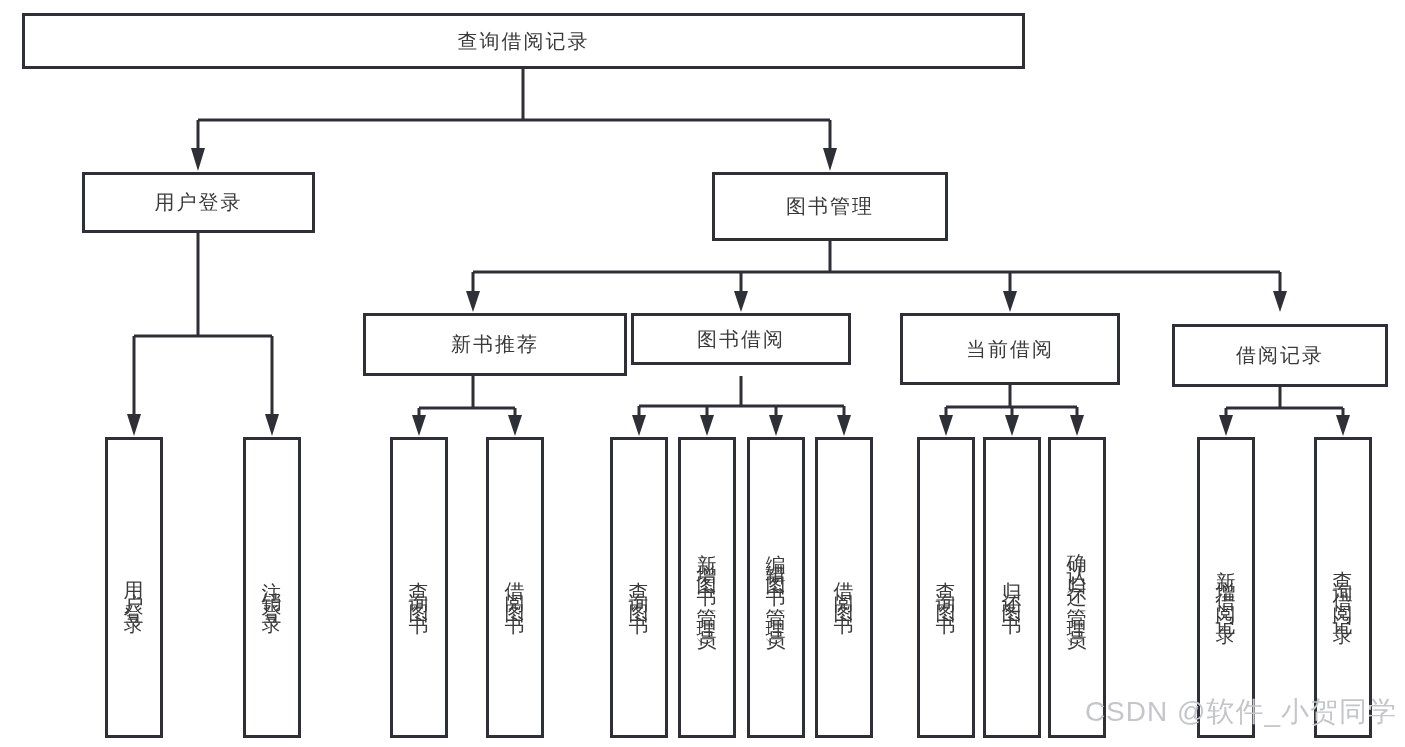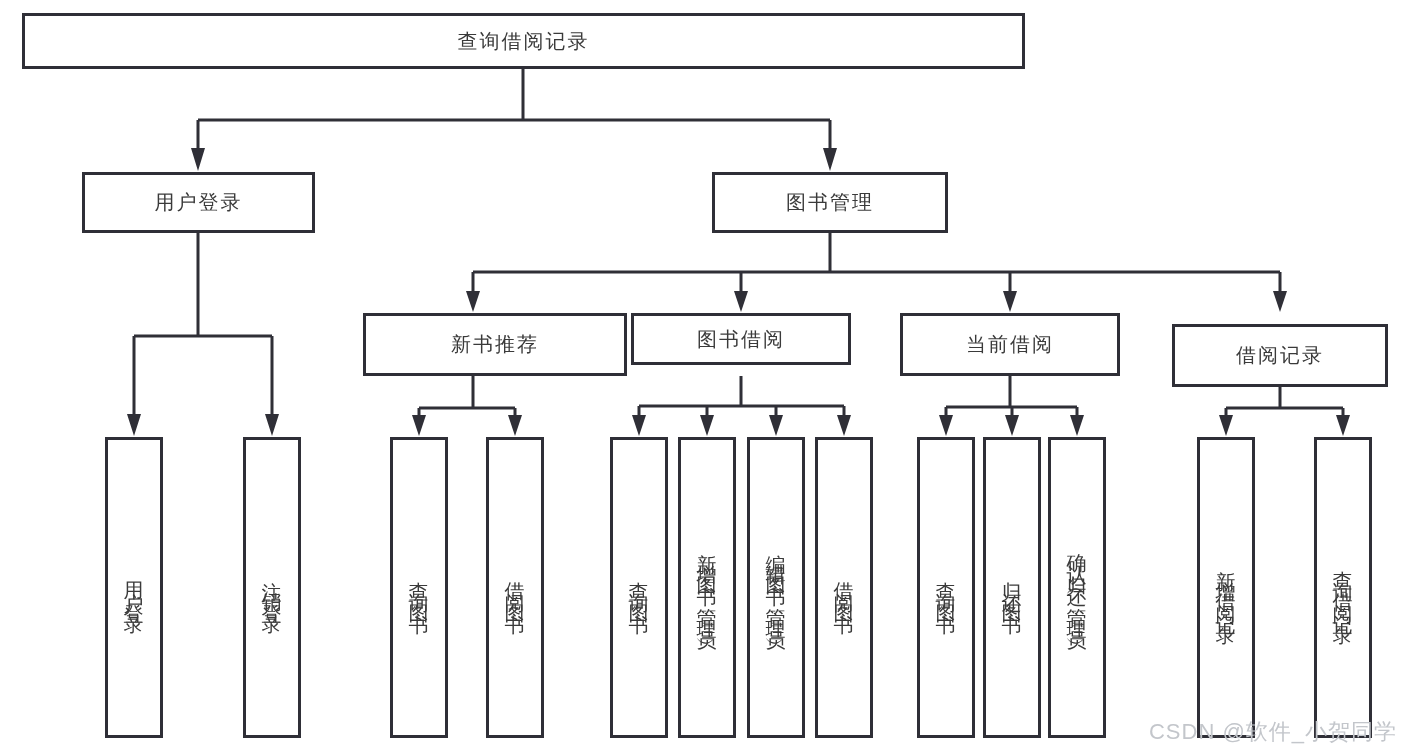--- a/index.html
+++ b/index.html
@@ -49,23 +49,23 @@
   .node.v {
     writing-mode: vertical-rl;
     text-orientation: mixed;
     font-size: 20px;
     letter-spacing: 11px;
     line-height: 1.1;
   }
   #watermark {
     position: absolute;
     right: 8px;
-    bottom: 0;
+    bottom: 16px;
     z-index: 2;
-    font-size: 22px;
+    font-size: 28px;
     color: var(--watermark);
     letter-spacing: 1px;
     white-space: nowrap;
   }
 </style>
 </head>
 <body>
 
 <div id="canvas">
 
@@ -96,25 +96,25 @@
     </g>
     <g>
       <path class="cline" d="M1280 376 V408 M1226 408 H1343 M1226 408 V417 M1343 408 V417"></path>
       <path class="ahead" d="M1219 415 L1233 415 L1226 436 Z M1336 415 L1350 415 L1343 436 Z"></path>
     </g>
   </svg>
 
   <div class="node h" style="left:22px; top:13px; width:1003px; height:56px;">查询借阅记录</div>
 
   <div class="node h" style="left:82px; top:172px; width:233px; height:61px;">用户登录</div>
-  <div class="node h" style="left:712px; top:172px; width:236px; height:61px;">图书管理</div>
+  <div class="node h" style="left:712px; top:172px; width:236px; height:69px;">图书管理</div>
 
   <div class="node h" style="left:363px; top:313px; width:264px; height:63px;">新书推荐</div>
   <div class="node h" style="left:631px; top:313px; width:220px; height:52px;">图书借阅</div>
-  <div class="node h" style="left:900px; top:313px; width:220px; height:63px;">当前借阅</div>
+  <div class="node h" style="left:900px; top:313px; width:220px; height:72px;">当前借阅</div>
   <div class="node h" style="left:1172px; top:324px; width:216px; height:63px;">借阅记录</div>
 
   <div class="node v" style="left:105px; top:437px; width:58px; height:301px;">用户登录</div>
   <div class="node v" style="left:243px; top:437px; width:58px; height:301px;">注销登录</div>
 
   <div class="node v" style="left:390px; top:437px; width:58px; height:301px;">查询图书</div>
   <div class="node v" style="left:486px; top:437px; width:58px; height:301px;">借阅图书</div>
 
   <div class="node v" style="left:610px; top:437px; width:58px; height:301px;">查询图书</div>
   <div class="node v" style="left:678px; top:437px; width:58px; height:301px;">新增图书（管理员）</div>

